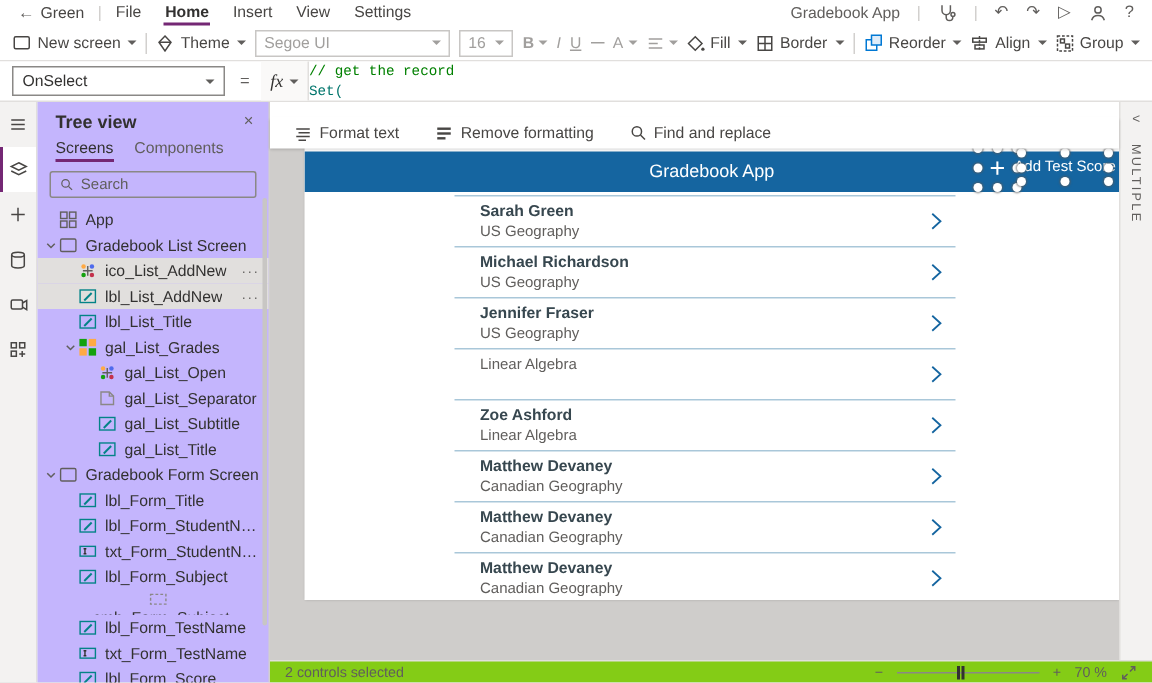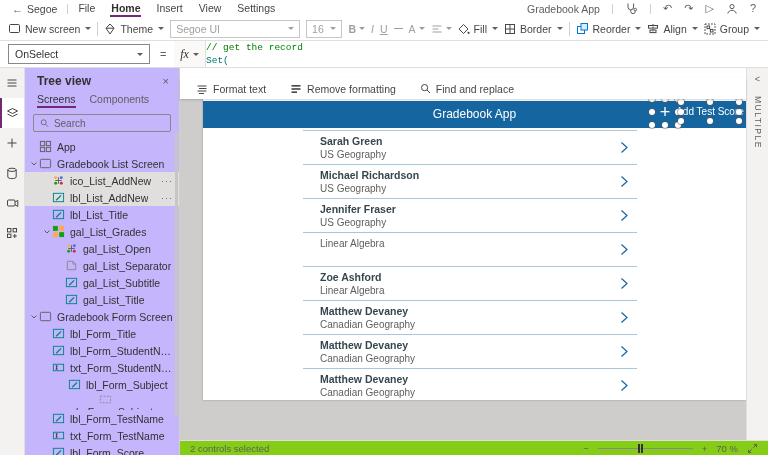--- a/index.html
+++ b/index.html
@@ -104,21 +104,21 @@
   .zoom-track { position:relative; width:95px; height:1px; background:#8a8886; }
   .zoom-handle { position:absolute; left:42%; top:-4px; width:5px; height:9px; border-left:2px solid #323130; border-right:2px solid #323130; }
   .zoom-pct { white-space:nowrap; }
 </style>
 </head>
 <body>
 
 <div class="menubar">
   <div class="back">
     <span class="back-arrow">←</span>
-    <span>Segoe</span>
+    <span>Green</span>
   </div>
   <span class="mdivider"></span>
   <div class="menu-items">
       <span class="menu-item">File</span>
       <span class="menu-item active">Home</span>
       <span class="menu-item">Insert</span>
       <span class="menu-item">View</span>
       <span class="menu-item">Settings</span>
     </div>
   <div class="menu-right">
@@ -489,21 +489,21 @@
       <div class="tree-row" style="padding-left: 17px;">
         <span class="expander"></span>
         <span class="tree-icon">
           <svg width="13" height="13" viewBox="0 0 14 14" fill="none">
             <rect x="1.5" y="3.5" width="11" height="7" stroke="#038387"></rect>
             <path d="M5 5.2v3.6M4 5.2h2M4 8.8h2" stroke="#323130"></path>
           </svg>
         </span>
         <span class="tree-label">txt_Form_StudentName</span>
       </div>
-      <div class="tree-row" style="padding-left: 33px;">
+      <div class="tree-row" style="padding-left: 17px;">
         <span class="expander"></span>
         <span class="tree-icon">
           <svg width="13" height="13" viewBox="0 0 14 14">
             <rect x="1.5" y="2.5" width="11" height="9" fill="none" stroke="#038387"></rect>
             <path d="M4 9.5L9.3 4.2l1 1L5 10.5z" fill="#038387"></path>
           </svg>
         </span>
         <span class="tree-label">lbl_Form_Subject</span>
       </div>
       <div class="tree-row" style="padding-left: 17px; flex-direction: column;">

